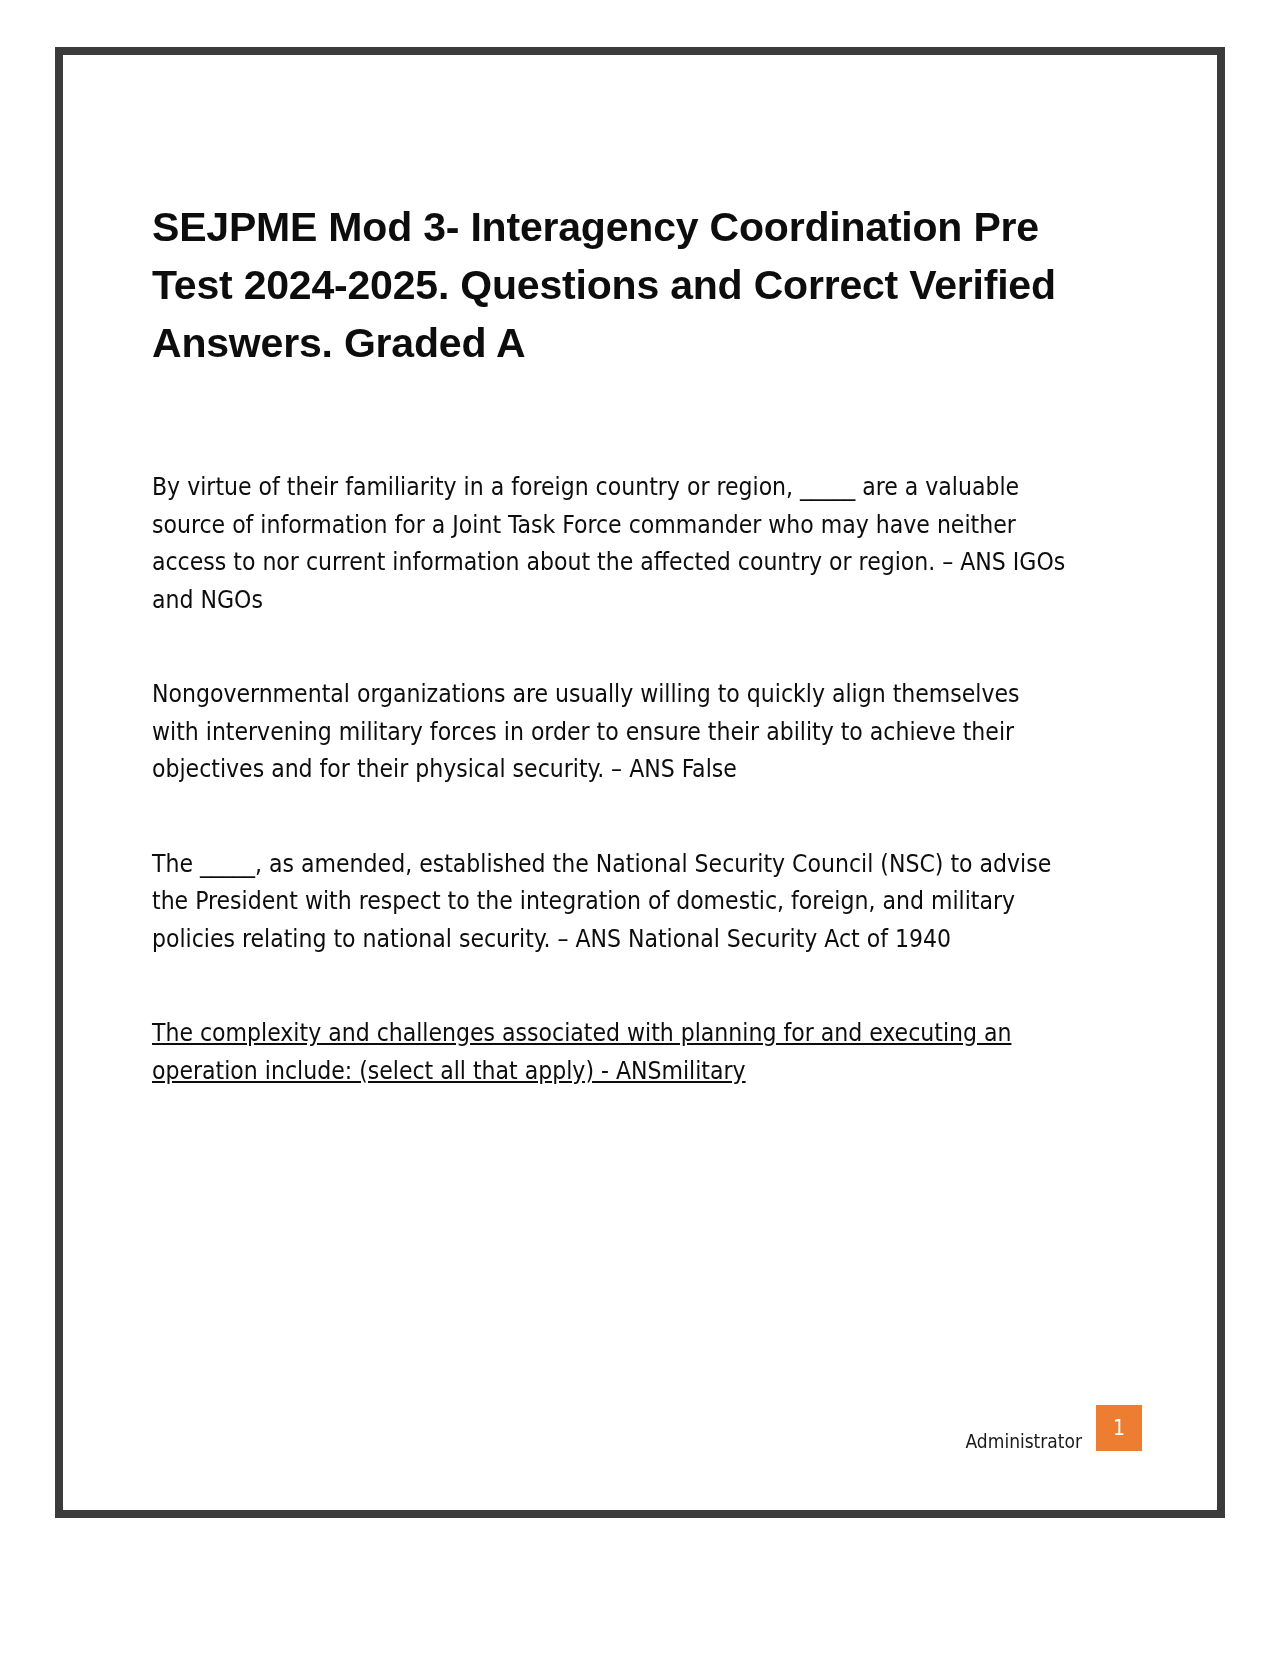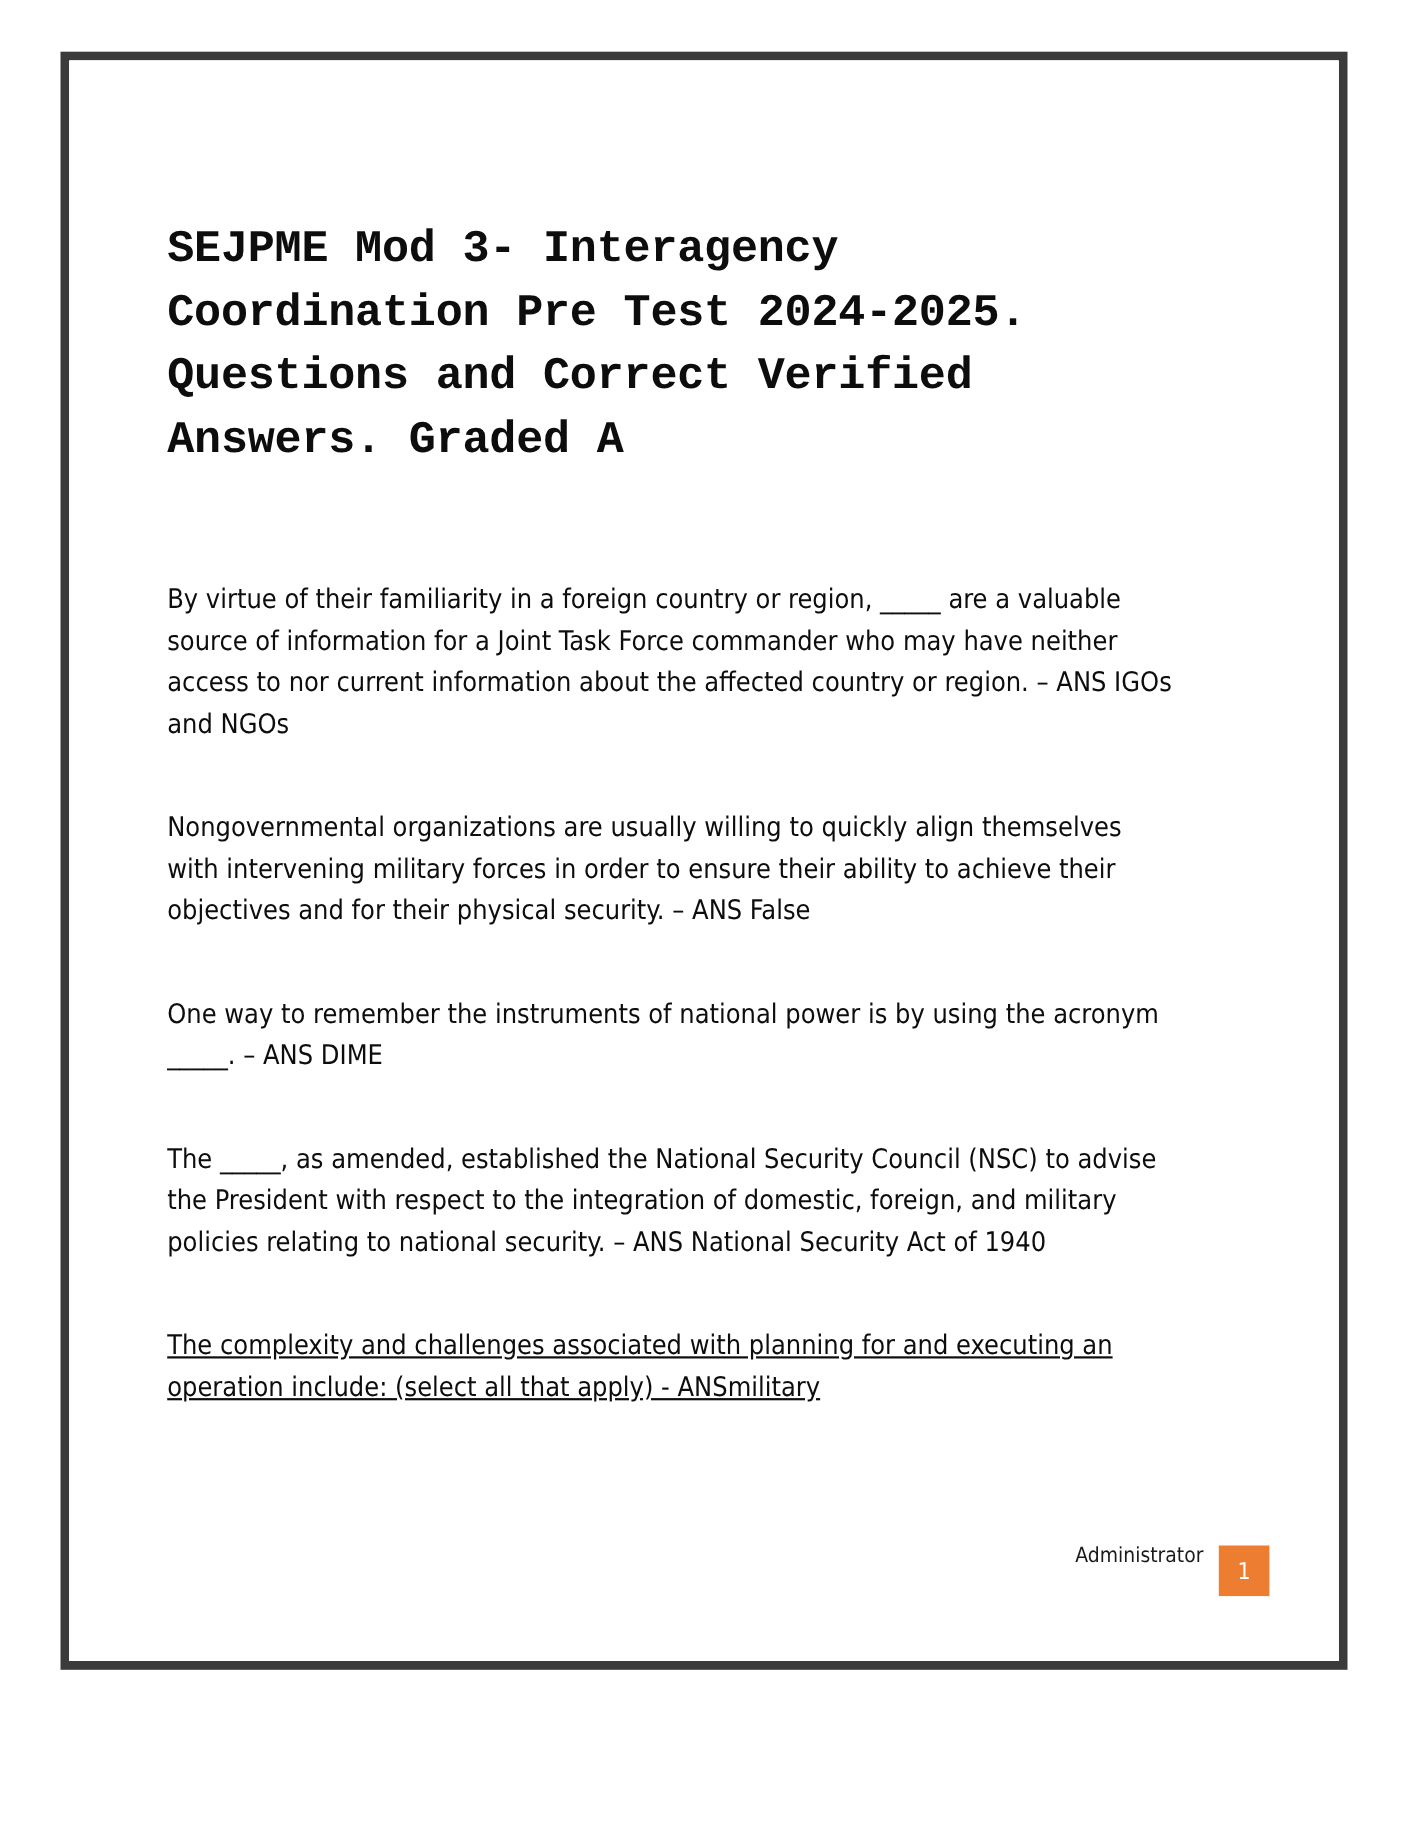--- a/index.html
+++ b/index.html
@@ -39,21 +39,21 @@
 
   
   .content {
     position: absolute;
     left: 86px;
     top: 140px;
     width: 920px;
   }
 
   .doc-title {
-    font-family: Liberation Mono, monospace;
+    font-family: Liberation Sans, sans-serif;
     font-weight: 700;
     font-size: 41px;
     line-height: 58px;
     letter-spacing: -0.2px;
     color: #0d0d0d;
     margin: 0 0 0 0;
     width: 925px;
   }
 
   .body-block {
@@ -67,24 +67,24 @@
     color: #0d0d0d;
     margin: 0 0 57px 0;
     width: 915px;
     font-weight: 400;
   }
   .para:last-child { margin-bottom: 0; text-decoration: underline; }
 
   
   .footer {
     position: absolute;
-    right: 60px;
+    right: 72px;
     bottom: 56px;
     display: flex;
-    align-items: flex-start;
+    align-items: flex-end;
     gap: 14px;
   }
   .footer-author {
     font-family: "DejaVu Sans Condensed", "Liberation Sans Narrow", "Liberation Sans", sans-serif;
     font-size: 19px;
     color: #1a1a1a;
     line-height: 1;
   }
   .page-badge {
     width: 46px;
@@ -105,21 +105,20 @@
 <div class="page-wrap">
   <div class="page-inner">
 
     <div class="content">
 
       <h1 class="doc-title">SEJPME Mod 3- Interagency Coordination Pre Test 2024-2025. Questions and Correct Verified Answers. Graded A</h1>
 
       <div class="body-block">
         <p class="para">By virtue of their familiarity in a foreign country or region, _____ are a valuable source of information for a Joint Task Force commander who may have neither access to nor current information about the affected country or region. – ANS IGOs and NGOs</p>
         <p class="para">Nongovernmental organizations are usually willing to quickly align themselves with intervening military forces in order to ensure their ability to achieve their objectives and for their physical security. – ANS False</p>
-        <p class="para">One way to remember the instruments of national power is by using the acronym _____. – ANS DIME</p>
         <p class="para">The _____, as amended, established the National Security Council (NSC) to advise the President with respect to the integration of domestic, foreign, and military policies relating to national security. – ANS National Security Act of 1940</p>
         <p class="para">The complexity and challenges associated with planning for and executing an operation include: (select all that apply) - ANSmilitary</p>
       </div>
 
     </div>
 
     <div class="footer">
       <span class="footer-author">Administrator</span>
       <span class="page-badge">1</span>
     </div>

